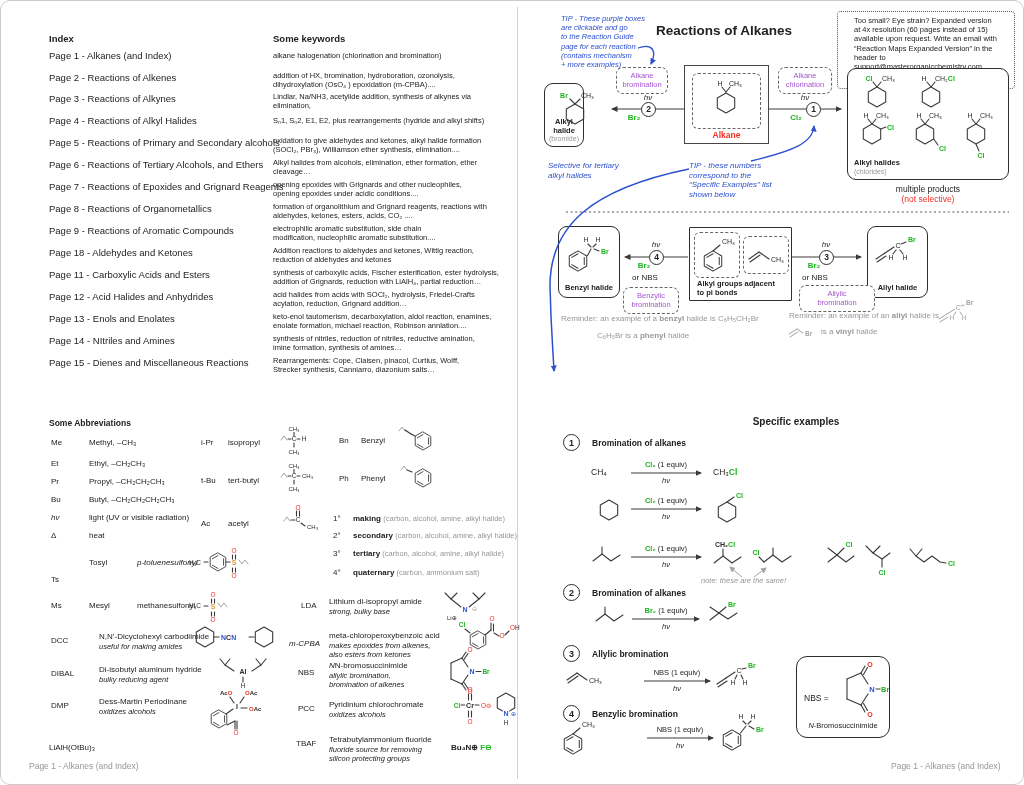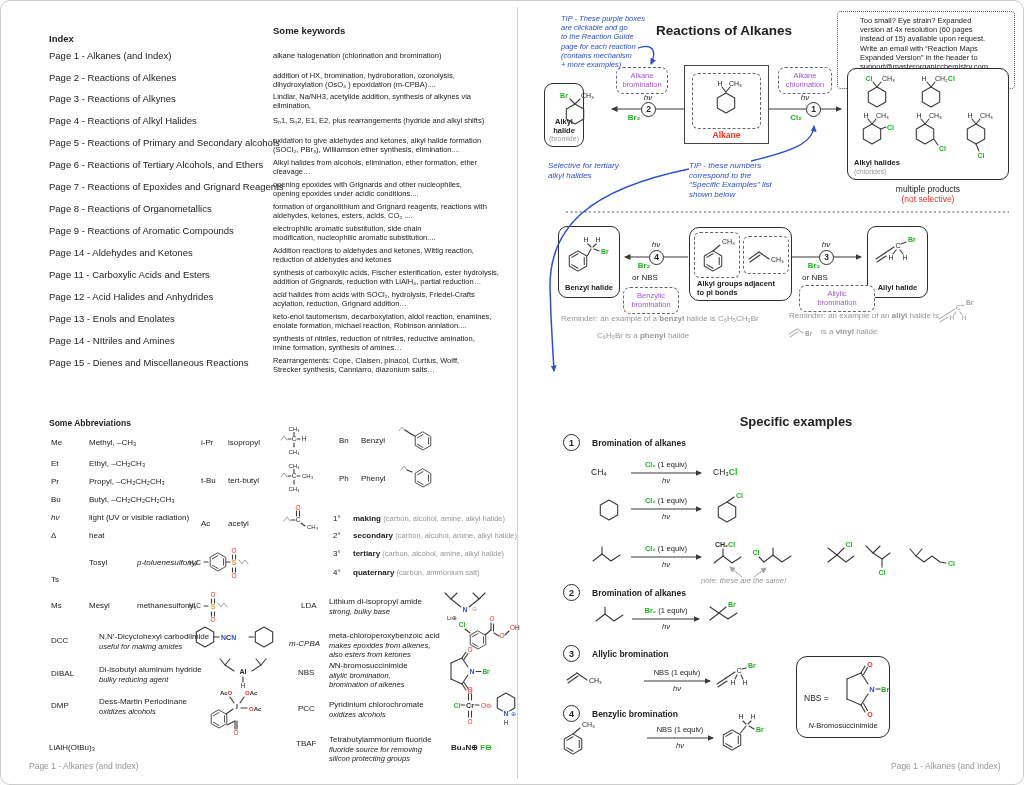--- a/index.html
+++ b/index.html
@@ -2,21 +2,21 @@
 <html><head>
 <meta charset="utf-8">
 <style>
 :root{--purple:#a557cf;--blue:#2b50d0;--green:#1eb41e;--red:#ee3124;--gray:#979797;--orange:#e2992e;--ink:#222}
 *{box-sizing:border-box}
 body{margin:0;background:#fff;font-family:"Liberation Sans",sans-serif;color:var(--ink)}
 .page{position:relative;width:1024px;height:785px;background:#fff;border:1px solid #cbcbcb;border-radius:10px;overflow:hidden}
 .a{position:absolute}
 .b{font-weight:bold}.i{font-style:italic}.ml{white-space:pre-line}.ctr{text-align:center}
 .f7{font-size:7px;line-height:8.5px}.f75{font-size:7.5px;line-height:9.2px}.f8{font-size:8px;line-height:9.6px}
-.f85{font-size:8.5px;line-height:10px}.f9{font-size:13px;line-height:11px}.f95{font-size:9.5px;line-height:11px}.f13{font-size:13.5px}
+.f85{font-size:8.5px;line-height:10px}.f9{font-size:10px;line-height:11px}.f95{font-size:9.5px;line-height:11px}.f13{font-size:13.5px}
 .blue{color:var(--blue)}.green{color:var(--green)}.red{color:var(--red)}.gray{color:var(--gray)}
 .vline{width:1px;background:#d2d2d2}
 .pbox{border:1.2px dashed #666;border-radius:7px;background:#fff;color:var(--purple);text-align:center;font-size:7.5px;line-height:9px;padding:3px 2px}
 .rbox{border:1.4px solid #2e2e2e;border-radius:9px;background:#fff}
 .dbox{border:1.1px dashed #666;border-radius:6px}
 .circ{width:15px;height:15px;border:1.2px solid #2e2e2e;border-radius:50%;background:#fff;font-size:8.5px;font-weight:bold;display:flex;align-items:center;justify-content:center}
 .circ.lg{width:17px;height:17px;font-size:9px}
 svg{overflow:visible}
 .st{stroke:#3a3a3a;stroke-width:1.1;fill:none;stroke-linecap:round;stroke-linejoin:round}
 .stg{stroke:#a3a3a3;stroke-width:1;fill:none;stroke-linecap:round}
@@ -44,21 +44,21 @@
           <line x1="6.8" y1="-3.9" x2="6.8" y2="3.9"></line>
           <line x1="0" y1="7.9" x2="-6.8" y2="3.9"></line>
           <line x1="-6.8" y1="-3.9" x2="0" y2="-7.9"></line>
         </g>
 </defs>
     </svg>
 
 <div class="a vline" style="left:516px;top:6px;height:772px"></div>
 
 <div class="a f95 b" style="left:48px;top:32px">Index</div>
-<div class="a f95 b" style="left:272px;top:24px">Some keywords</div>
+<div class="a f95 b" style="left:272px;top:32px">Some keywords</div>
 
 <div class="a f95" style="left:48px;top:49px">Page 1 - Alkanes (and Index)</div>
 <div class="a f75 ml" style="left:272px;top:50px;width:240px">alkane halogenation (chlorination and bromination)</div>
 <div class="a f95" style="left:48px;top:71px">Page 2 - Reactions of Alkenes</div>
 <div class="a f75 ml" style="left:272px;top:70px;width:240px">addition of HX, bromination, hydroboration, ozonolysis,
 dihydroxylation (OsO₄ ) epoxidation (m-CPBA)....</div>
 <div class="a f95" style="left:48px;top:92px">Page 3 - Reactions of Alkynes</div>
 <div class="a f75 ml" style="left:272px;top:91px;width:240px">Lindlar, Na/NH3, acetylide addition, synthesis of alkynes via
 elimination,</div>
 <div class="a f95" style="left:48px;top:114px">Page 4 - Reactions of Alkyl Halides</div>
@@ -71,21 +71,21 @@
 cleavage…</div>
 <div class="a f95" style="left:48px;top:180px">Page 7 - Reactions of Epoxides and Grignard Reagents</div>
 <div class="a f75 ml" style="left:272px;top:179px;width:240px">opening epoxides with Grignards and other nucleophiles,
 opening epoxides under acidic conditions....</div>
 <div class="a f95" style="left:48px;top:202px">Page 8 - Reactions of Organometallics</div>
 <div class="a f75 ml" style="left:272px;top:201px;width:242px">formation of organolithium and Grignard reagents, reactions with
 aldehydes, ketones, esters, acids, CO₂ ....</div>
 <div class="a f95" style="left:48px;top:224px">Page 9 - Reactions of Aromatic Compounds</div>
 <div class="a f75 ml" style="left:272px;top:223px;width:240px">electrophilic aromatic substitution, side chain
 modification, nucleophilic aromatic substitution....</div>
-<div class="a f95" style="left:48px;top:246px">Page 14 - Aldehydes and Ketones</div>
+<div class="a f95" style="left:48px;top:246px">Page 18 - Aldehydes and Ketones</div>
 <div class="a f75 ml" style="left:272px;top:245px;width:240px">Addition reactions to aldehydes and ketones, Wittig reaction,
 reduction of aldehydes and ketones</div>
 <div class="a f95" style="left:48px;top:268px">Page 11 - Carboxylic Acids and Esters</div>
 <div class="a f75 ml" style="left:272px;top:267px;width:245px">synthesis of carboxylic acids, Fischer esterification, ester hydrolysis,
 addition of Grignards, reduction with LiAlH₄, partial reduction…</div>
 <div class="a f95" style="left:48px;top:290px">Page 12 - Acid Halides and Anhydrides</div>
 <div class="a f75 ml" style="left:272px;top:289px;width:240px">acid halides from acids with SOCl₂, hydrolysis, Friedel-Crafts
 acylation, reduction, Grignard addition…</div>
 <div class="a f95" style="left:48px;top:312px">Page 13 - Enols and Enolates</div>
 <div class="a f75 ml" style="left:272px;top:311px;width:245px">keto-enol tautomerism, decarboxylation, aldol reaction, enamines,
@@ -330,21 +330,21 @@
 
 <div class="a f85 gray" style="left:28px;top:760px">Page 1 - Alkanes (and Index)</div>
 
 <div class="a f75 i blue ml" style="left:560px;top:13px;width:120px">TIP - These purple boxes
 are clickable and go
 to the Reaction Guide
 page for each reaction
 (contains mechanism
 + more examples)</div>
 <div class="a f13 b ctr" style="left:638px;top:22px;width:170px">Reactions of Alkanes</div>
-<div class="a f75" style="left:836px;top:10px;width:178px;height:78px;border:1.2px dotted #555;border-radius:4px;padding:4px 22px">Too small? Eye strain? Expanded version at 4x resolution (60 pages instead of 15) available upon request. Write an email with “Reaction Maps Expanded Version” in the header to support@masterorganicchemistry.com</div>
+<div class="a f75" style="left:836px;top:10px;width:178px;height:78px;border:1.2px dotted #555;border-radius:4px;padding:4px 16px">Too small? Eye strain? Expanded version at 4x resolution (60 pages instead of 15) available upon request. Write an email with “Reaction Maps Expanded Version” in the header to support@masterorganicchemistry.com</div>
 
 <div class="a rbox" style="left:543px;top:82px;width:40px;height:64px">
 <svg class="a" style="left:5px;top:3px" width="50" height="40">
 <text class="t7 tg b" x="14" y="11">Br</text>
         <text class="t7 ts" x="31" y="11">CH₃</text>
 <line class="st" x1="25" y1="17" x2="20" y2="12"></line>
         <line class="st" x1="25" y1="17" x2="30" y2="12"></line>
 <use href="#hx10" class="st" transform="translate(25,27)"></use>
       </svg>
 <div class="a f75 b ctr" style="left:0;right:0;bottom:11px">Alkyl halide</div>
@@ -430,21 +430,21 @@
 <line class="st" x1="25" y1="13" x2="28" y2="16"></line>
         <line class="st" x1="33" y1="13" x2="30" y2="16"></line>
 <line class="st" x1="28" y1="18" x2="24.5" y2="24.5"></line>
         <line class="st" x1="31" y1="18" x2="36" y2="20"></line>
 <text class="t7 tg b ts" x="38" y="23">Br</text>
 <use href="#bz" class="st" transform="translate(15,30) scale(0.92)"></use>
       </svg>
 <div class="a f75 b ctr" style="left:0;right:0;bottom:5px">Benzyl halide</div>
 </div>
 
-<div class="a rbox" style="left:688px;top:226px;width:103px;height:74px;border-radius:10px">
+<div class="a rbox" style="left:688px;top:226px;width:103px;height:74px;border-radius:1px">
 <div class="a dbox" style="left:4px;top:4px;width:46px;height:46px">
 <svg class="a" style="left:2px;top:2px" width="42" height="42">
 <use href="#bz" class="st" transform="translate(16,26) scale(0.92)"></use>
           <line class="st" x1="16" y1="16" x2="23" y2="10"></line>
           <text class="t7 ts" x="25" y="9">CH₃</text>
         </svg>
 </div>
 <div class="a dbox" style="left:53px;top:8px;width:46px;height:38px">
 <svg class="a" style="left:2px;top:6px" width="42" height="26">
 <line class="st" x1="3" y1="16" x2="13" y2="9"></line>

